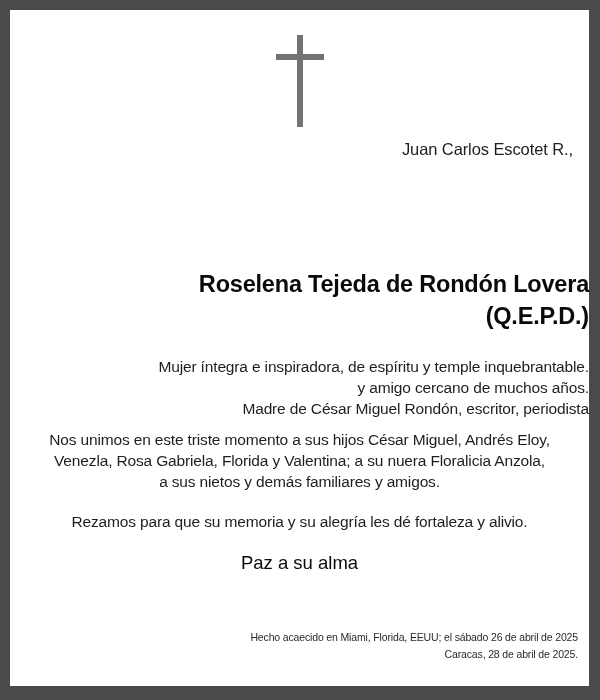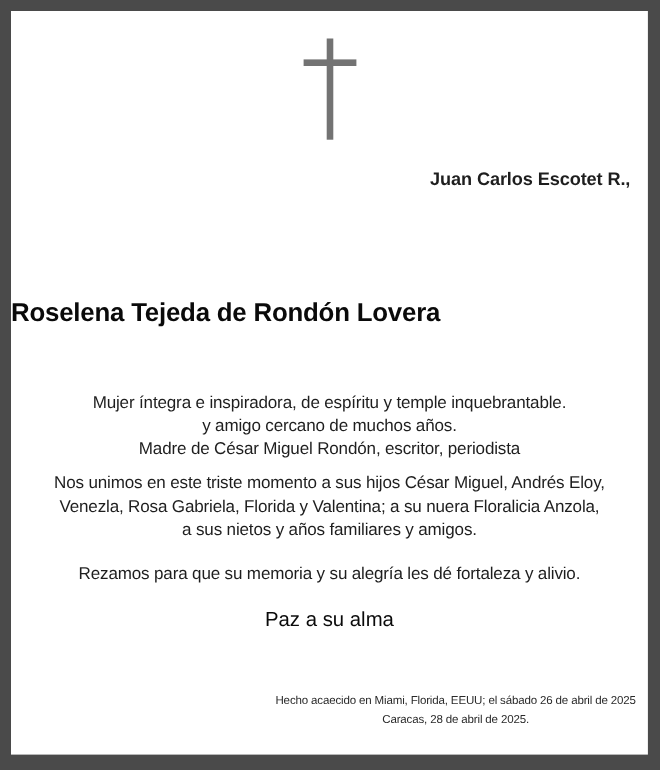--- a/index.html
+++ b/index.html
@@ -42,71 +42,71 @@
       position: absolute;
       left: 266px;
       top: 44px;
       width: 48px;
       height: 6px;
       background: #737373;
     }
     .senders {
       position: absolute;
       right: 16px;
-      top: 142px;
+      top: 128px;
       text-align: right;
       font-size: 16.5px;
       line-height: 22.5px;
       color: #1e1e1e;
-      font-weight: 700;
+      font-weight: 400;
       letter-spacing: -0.1px;
     }
     .senders div { white-space: nowrap; }
     .deceased {
       position: absolute;
       left: 0;
       top: 258px;
       width: 100%;
-      text-align: left;
+      text-align: right;
       font-weight: bold;
       color: #0a0a0a;
       font-size: 23.5px;
       line-height: 32px;
       letter-spacing: -0.2px;
     }
     .para {
       position: absolute;
       left: 0;
       width: 100%;
       text-align: center;
       font-size: 15.5px;
       line-height: 20.8px;
       color: #1e1e1e;
       letter-spacing: -0.15px;
     }
     .para div { white-space: nowrap; }
-    .p1 { top: 347px; }
+    .p1 { top: 347px; text-align: right; }
     .p2 { top: 420px; }
     .p3 { top: 502px; }
     .closing {
       position: absolute;
       left: 0;
       top: 540px;
       width: 100%;
       text-align: center;
       font-weight: normal;
       font-size: 18.5px;
       line-height: 26px;
       color: #0a0a0a;
     }
     .footer {
       position: absolute;
       right: 11px;
       top: 619px;
-      text-align: center;
+      text-align: right;
       font-size: 10.5px;
       line-height: 17px;
       color: #2a2a2a;
       letter-spacing: -0.15px;
     }
     .footer div { white-space: nowrap; }
   </style>
 </head>
 <body>
 
@@ -116,32 +116,33 @@
     <div class="cross-v"></div>
     <div class="cross-h"></div>
   </div>
 
   <div class="senders">
     <div>Juan Carlos Escotet R.,</div>
   </div>
 
   <div class="deceased">
     <div>Roselena Tejeda de Rondón Lovera</div>
+    <div>(Q.E.P.D.)</div>
   </div>
 
   <div class="para p1">
     <div>Mujer íntegra e inspiradora, de espíritu y temple inquebrantable.</div>
     <div>y amigo cercano de muchos años.</div>
     <div>Madre de César Miguel Rondón, escritor, periodista</div>
   </div>
 
   <div class="para p2">
     <div>Nos unimos en este triste momento a sus hijos César Miguel, Andrés Eloy,</div>
     <div>Venezla, Rosa Gabriela, Florida y Valentina; a su nuera Floralicia Anzola,</div>
-    <div>a sus nietos y años familiares y amigos.</div>
+    <div>a sus nietos y demás familiares y amigos.</div>
   </div>
 
   <div class="para p3">
     <div>Rezamos para que su memoria y su alegría les dé fortaleza y alivio.</div>
   </div>
 
   <div class="closing">Paz a su alma</div>
 
   <div class="footer">
     <div>Hecho acaecido en Miami, Florida, EEUU; el sábado 26 de abril de 2025</div>

